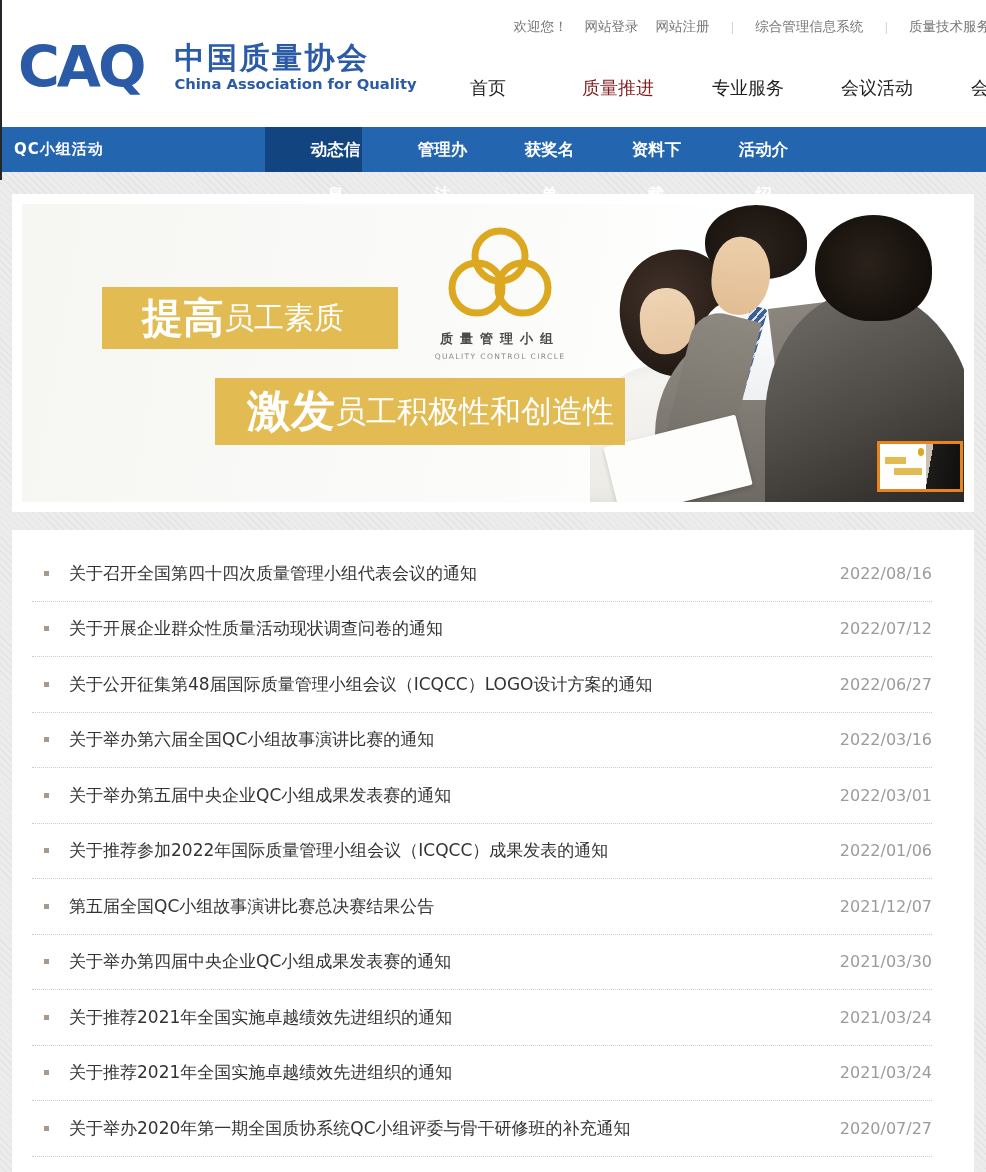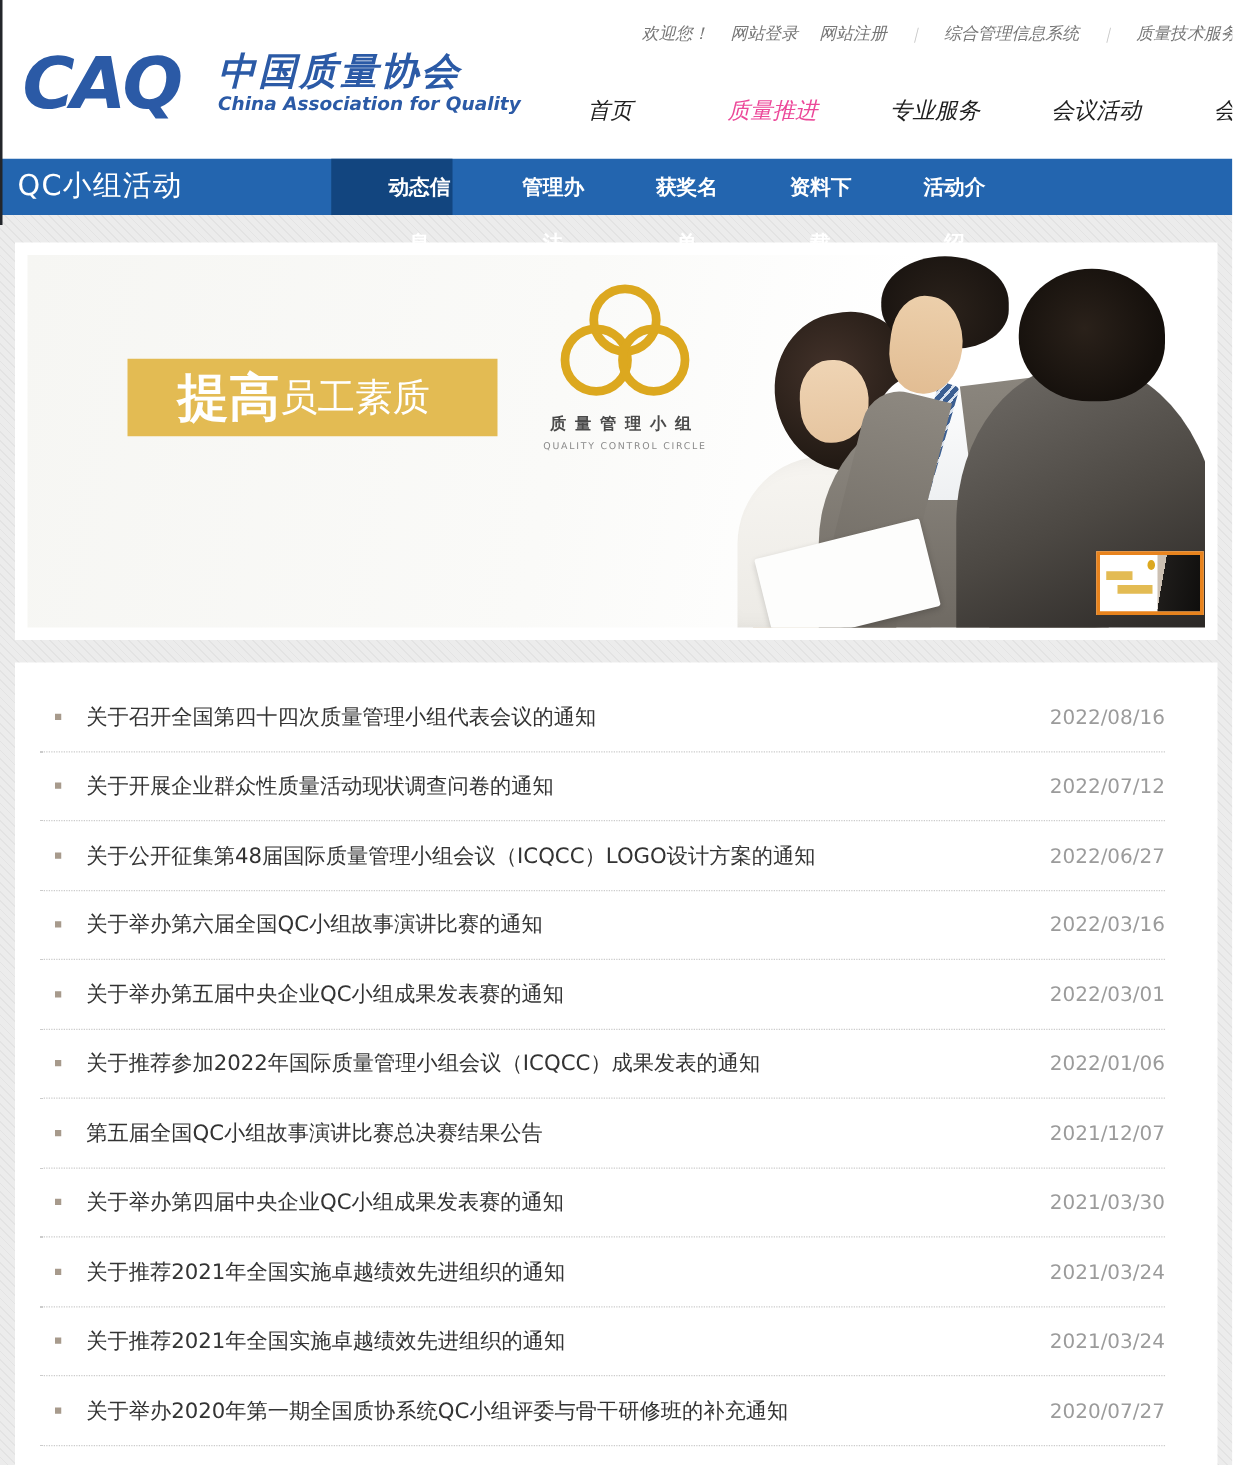--- a/index.html
+++ b/index.html
@@ -2,44 +2,44 @@
 <html><head>
 <meta charset="utf-8">
 <style>
   * { margin:0; padding:0; box-sizing:border-box; }
   html,body { width:986px; height:1172px; overflow:hidden; }
   body { font-family:"DejaVu Sans","Liberation Sans",sans-serif; background:#fff; }
   a { text-decoration:none; cursor:pointer; }
   .page { position:relative; width:986px; height:1172px; background:#fff; overflow:hidden; }
 
   
-  .header { position:absolute; top:0; left:0; width:986px; height:127px; background:#fff;font-style:italic; }
+  .header { position:absolute; top:0; left:0; width:986px; height:127px; background:#fff; }
   .topbar { position:absolute; top:18px; right:-4px; display:flex; gap:17px; align-items:center;
             white-space:nowrap; font-size:13.5px; color:#777; }
   .topbar a { color:#777; }
   .topbar .sep { color:#c8c8c8; font-size:12px; }
 
   .logo { position:absolute; left:18px; top:42px; display:flex; align-items:flex-start; gap:31px; }
   .logo-acronym { font-size:57px; line-height:50px; font-weight:800; letter-spacing:-3px; color:#2b5aa6; }
   .logo-cn { font-size:30px; line-height:32px; font-weight:600; letter-spacing:2.5px; color:#2b5aa6; }
   .logo-en { font-size:14.8px; line-height:18px; font-weight:bold; color:#2b5aa6; margin-top:1px; }
 
   .main-nav { position:absolute; top:76px; left:0; width:1100px; height:28px; }
   .main-nav a { position:absolute; transform:translateX(-50%); font-size:18px; color:#1f1f1f; white-space:nowrap; }
   .main-nav a:nth-of-type(1){ left:488px;text-align:center; }
   .main-nav a:nth-of-type(2){ left:618px; }
   .main-nav a:nth-of-type(3){ left:748px; }
   .main-nav a:nth-of-type(4){ left:877px; }
   .main-nav a:nth-of-type(5){ left:971px; transform:none; }
-  .main-nav a.active { color:#ec4899; }
+  .main-nav a.active { color:#7f1d1d; }
 
   
   .section-bar { position:absolute; top:127px; left:0; width:986px; height:45px; background:#2365af; z-index:5; }
   .section-title { position:absolute; left:14px; top:0; line-height:45px; color:#fff;
-                   font-size:23px; font-weight:normal; letter-spacing:1px; }
+                   font-size:15px; font-weight:bold; letter-spacing:1px; }
   .tabs { position:absolute; left:265px; top:0; height:45px; display:flex; }
   .tab { display:block; width:97px; margin-right:10px; text-align:center; line-height:45px;
          color:#fff; font-size:16.5px; font-weight:bold;padding-left:44px; }
   .tab.active { background:#12457f; }
 
   
   .content-bg { position:absolute; top:172px; left:0; width:986px; height:1000px;
                 background:repeating-linear-gradient(45deg,#ececec 0 4px,#e3e3e3 4px 5px); }
 
   .left-edge { position:absolute; left:0; top:0; width:2px; height:180px; background:#23262b; z-index:60; }
@@ -193,20 +193,24 @@
           <circle cx="83" cy="62" r="25" fill="none" stroke="#dca81f" stroke-width="7"></circle>
         </svg>
         <div class="qcc-cn">质量管理小组</div>
         <div class="qcc-en">QUALITY CONTROL CIRCLE</div>
       </div>
 
       <div class="slogan slogan-1">
         <span class="big">提高</span>
         <span class="rest">员工素质</span>
       </div>
+      <div class="slogan slogan-2">
+        <span class="big">激发</span>
+        <span class="rest">员工积极性和创造性</span>
+      </div>
 
       <div class="thumb">
         <span class="t-chip1"></span>
         <span class="t-chip2"></span>
         <span class="t-dot"></span>
         <span class="t-dark"></span>
       </div>
     </div>
   </div>
 

